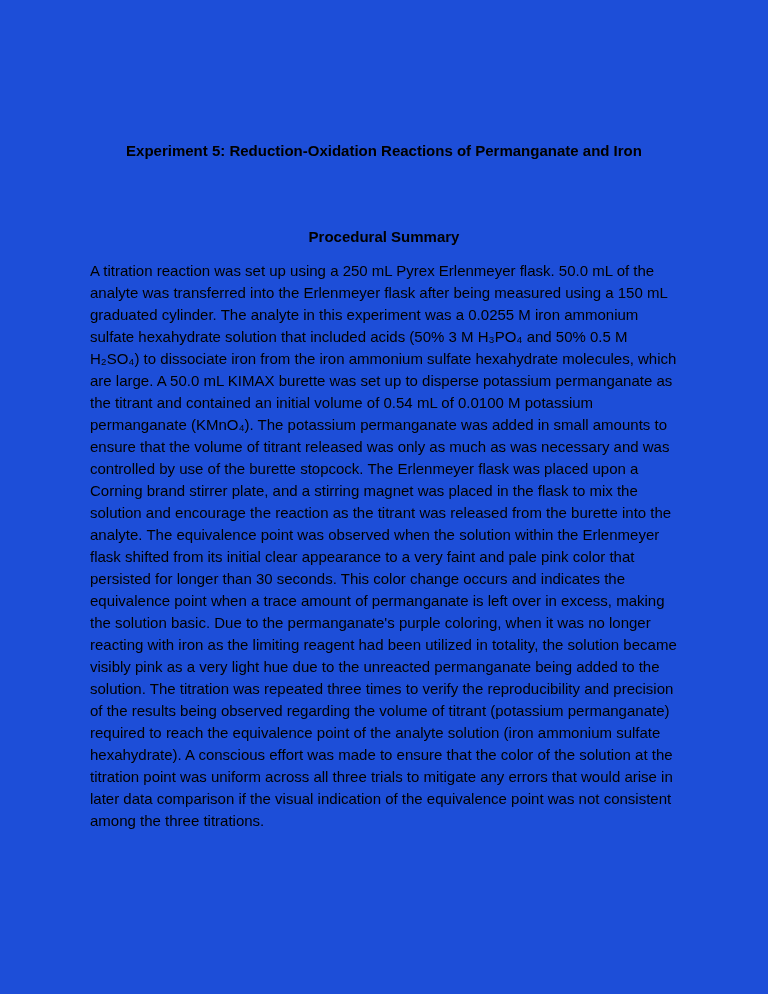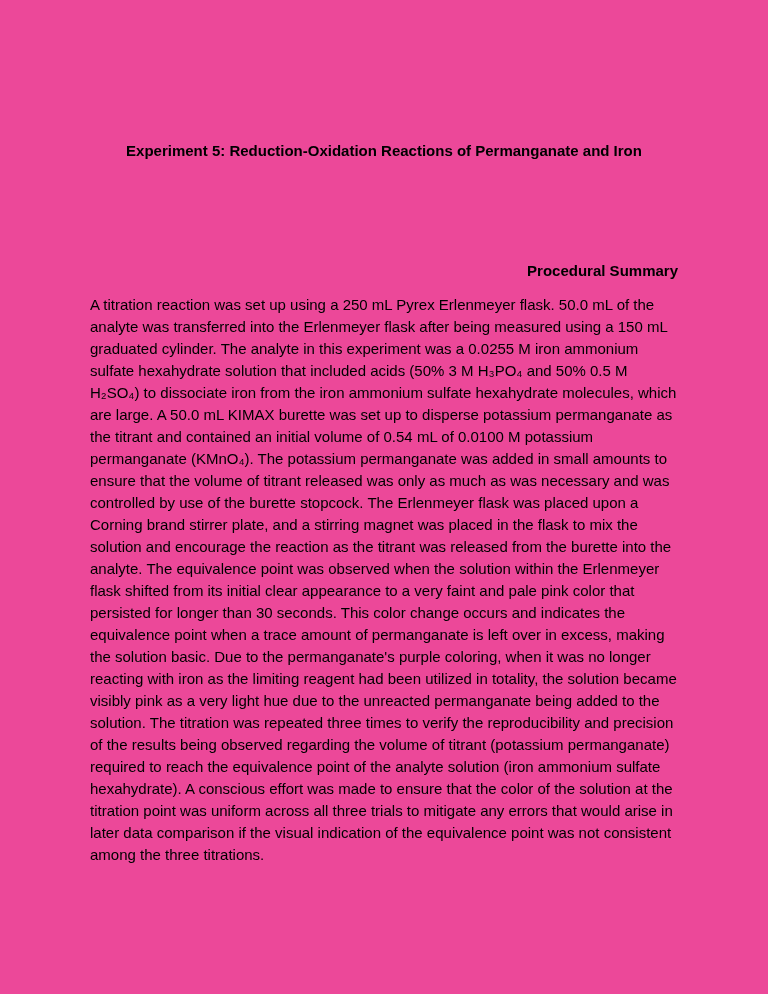--- a/index.html
+++ b/index.html
@@ -6,35 +6,35 @@
   html, body {
     width: 768px;
     height: 994px;
     background: #ffffff;
     font-family: "Liberation Sans", "DejaVu Sans", sans-serif;
     color: #000000;
   }
   .page {
     width: 768px;
     height: 994px;
-    background: #ec4899;
+    background: #1d4ed8;
     padding: 140px 90px 60px 90px;
     overflow: hidden;
   }
   .doc-title {
     font-size: 15px;
     font-weight: bold;
     text-align: center;
     line-height: 22px;
   }
   .section-heading {
     font-size: 15px;
     font-weight: bold;
-    text-align: right;
-    margin-top: 100px;
+    text-align: center;
+    margin-top: 66px;
   }
   .body-paragraph {
     margin-top: 15px;
     font-size: 15px;
     font-weight: normal;
     line-height: 22px;
     text-align: left;
     color: #000000;
   }
 </style>

